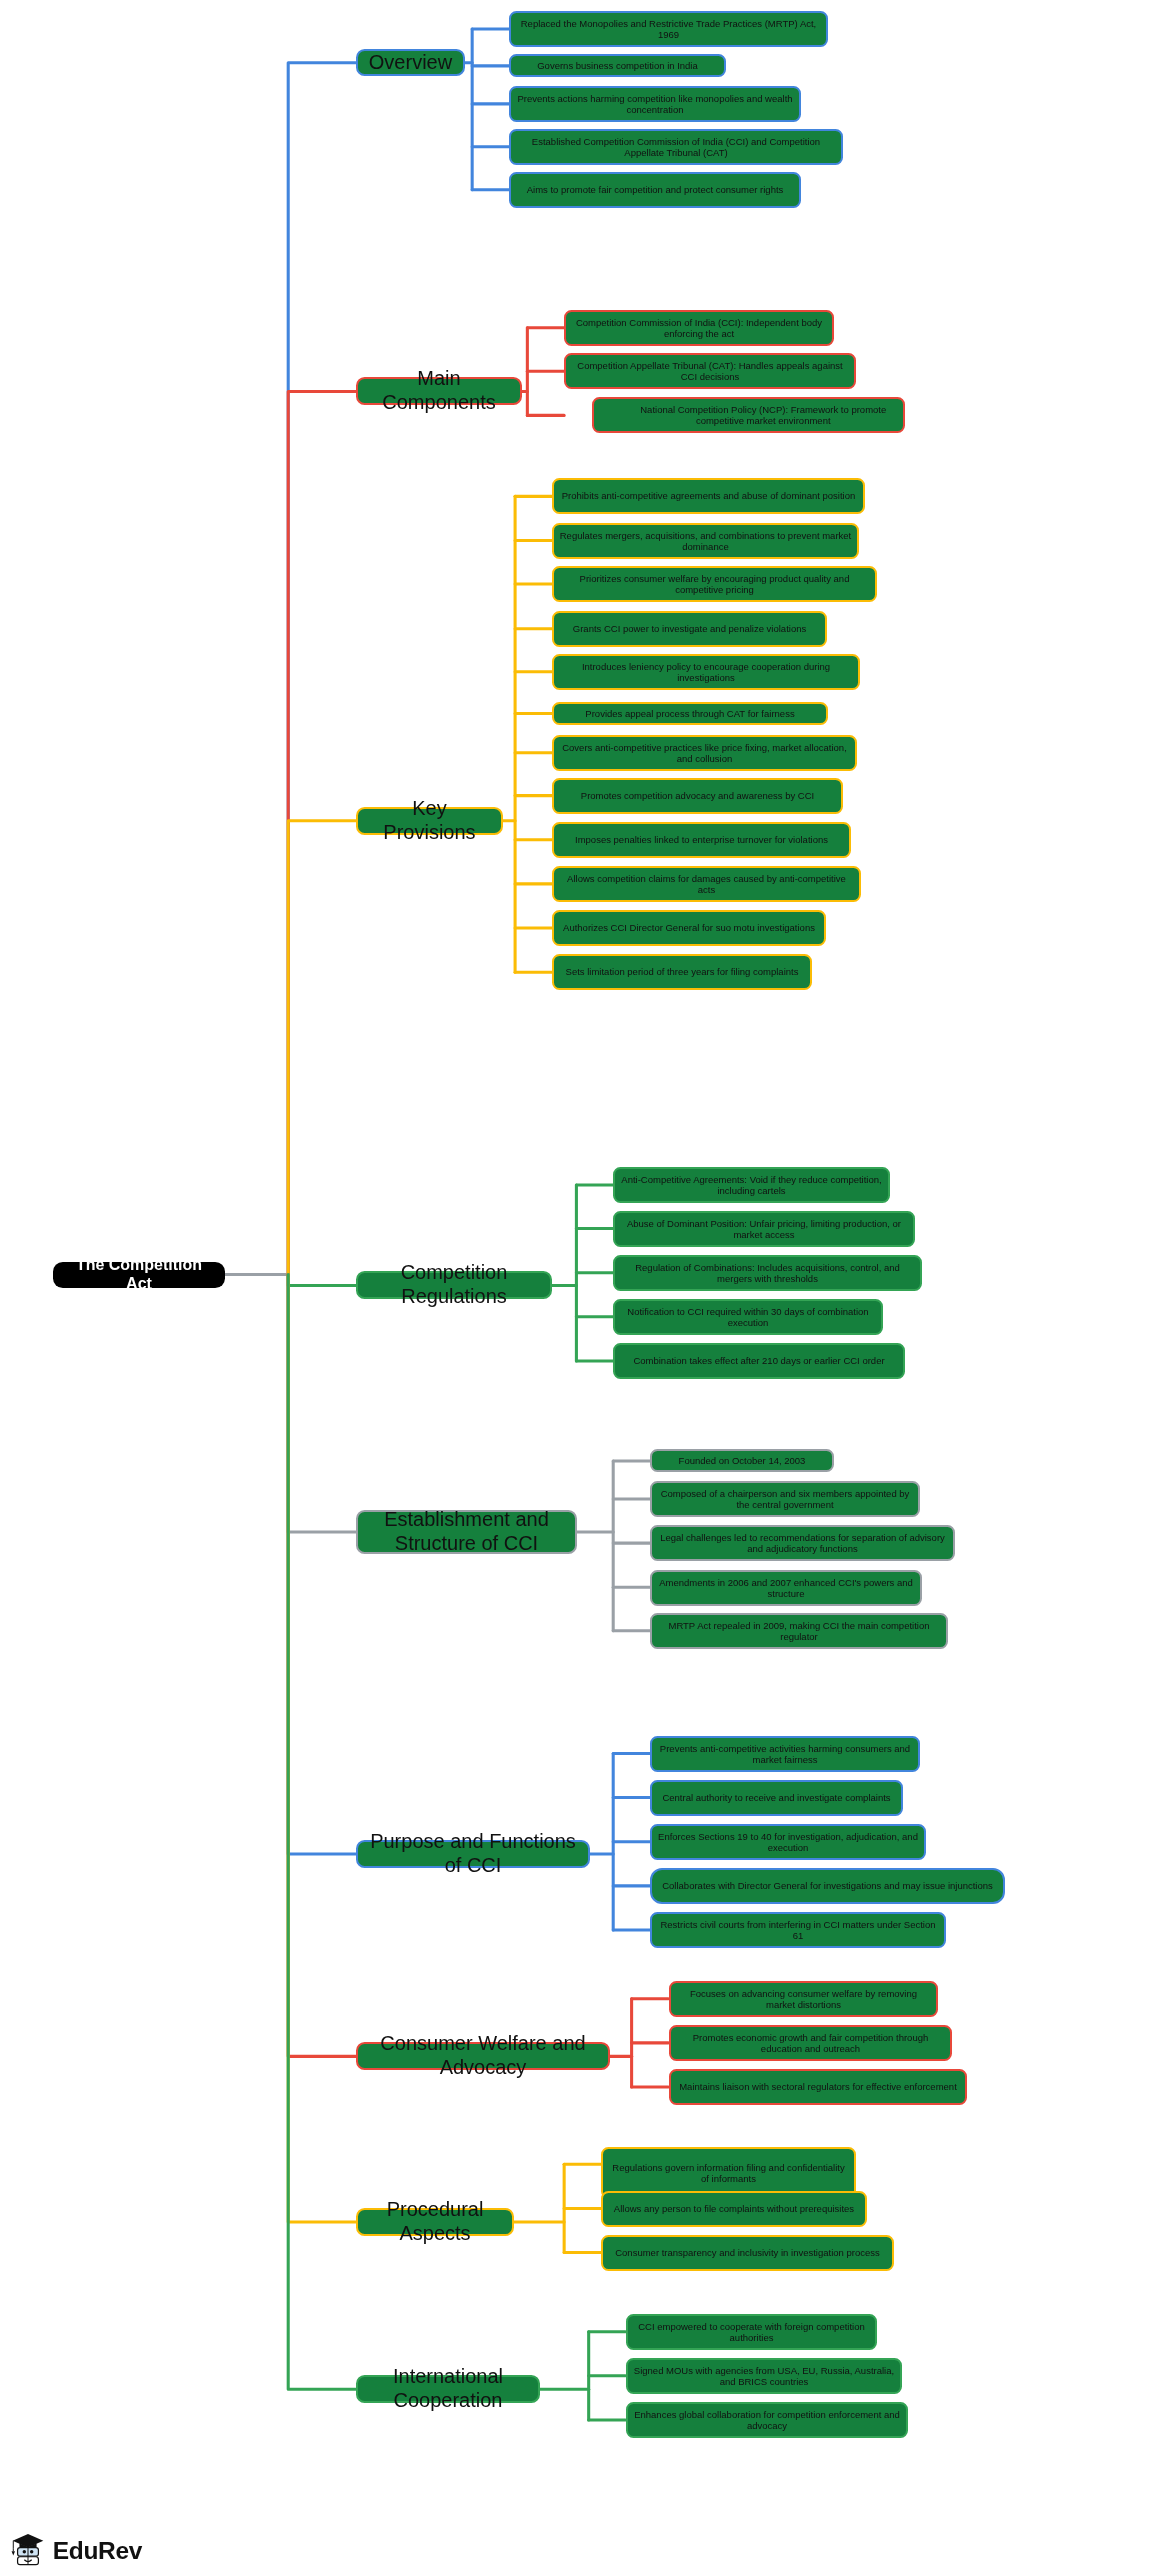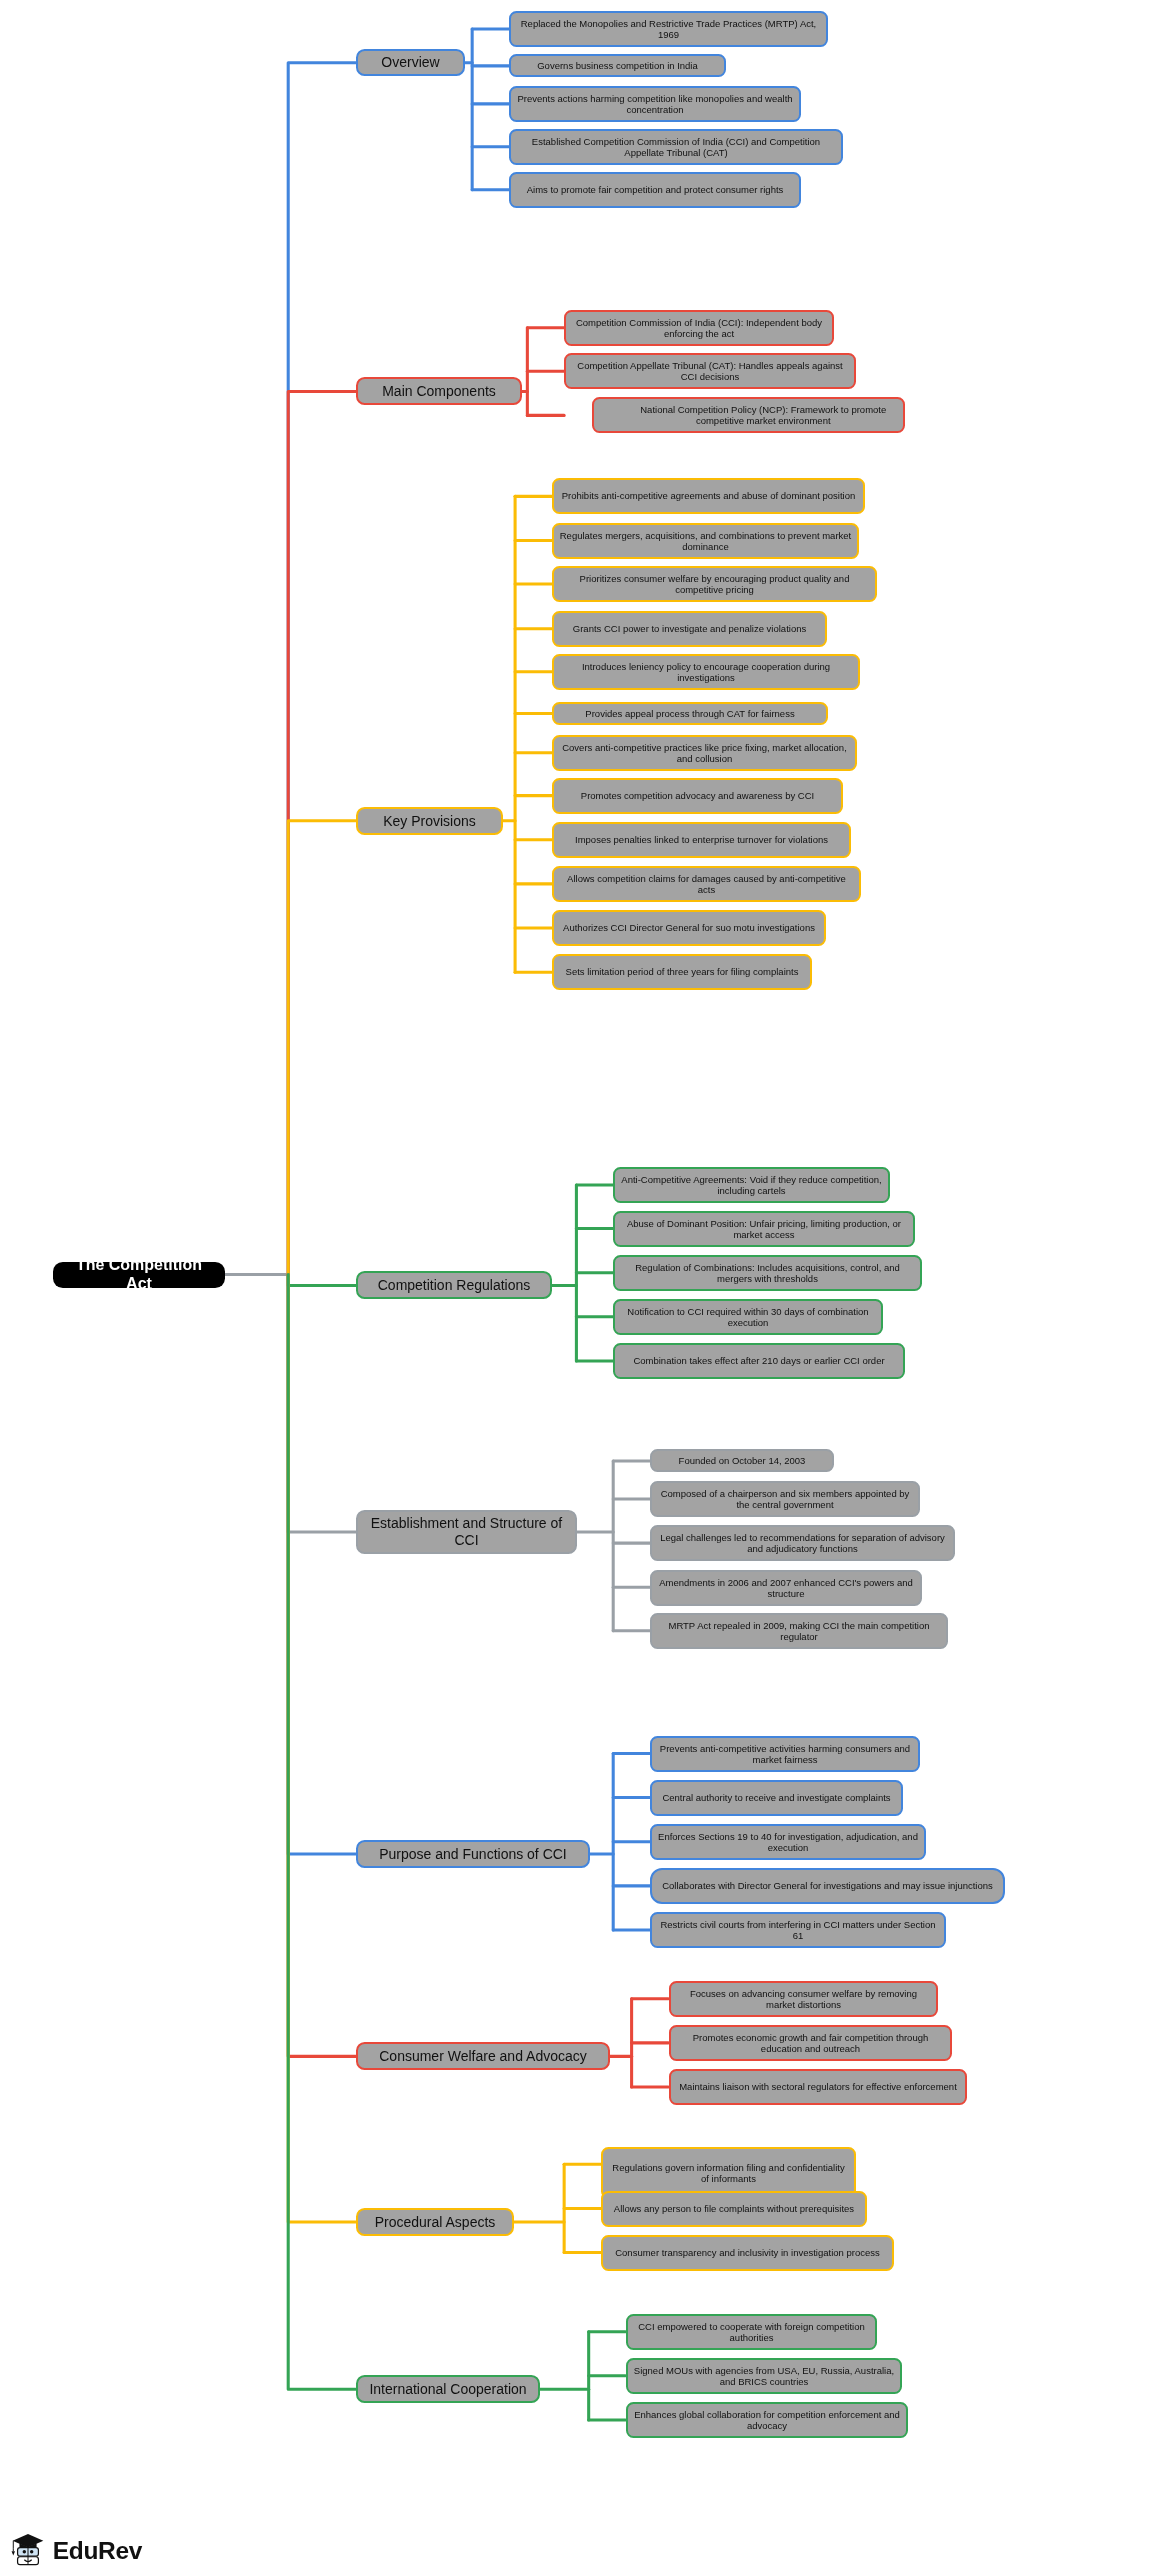--- a/index.html
+++ b/index.html
@@ -19,21 +19,21 @@
   
   #links{
     position:absolute;
     left:0; top:0;
     width:1170px; height:2576px;
     pointer-events:none;
   }
   .node{
     position:absolute;
     box-sizing:border-box;
-    background:#a3a3a3;
+    background:#15803d;
     display:flex;
     align-items:center;
     justify-content:center;
     text-align:center;
     border-style:solid;
     line-height:1.18;
   }
   
   .root{
     background:#000000;
@@ -41,21 +41,21 @@
     border:none;
     border-radius:9.8px;
     font-size:16px;
     font-weight:bold;
     padding:0 11px;
   }
   
   .branch{
     border-width:2.5px;
     border-radius:8.6px;
-    font-size:14px;
+    font-size:20px;
     font-weight:400;
     padding:0 8.6px;
     color:#111;
   }
   
   .leaf{
     border-width:2.5px;
     border-radius:7.4px;
     font-size:9.5px;
     font-weight:400;

